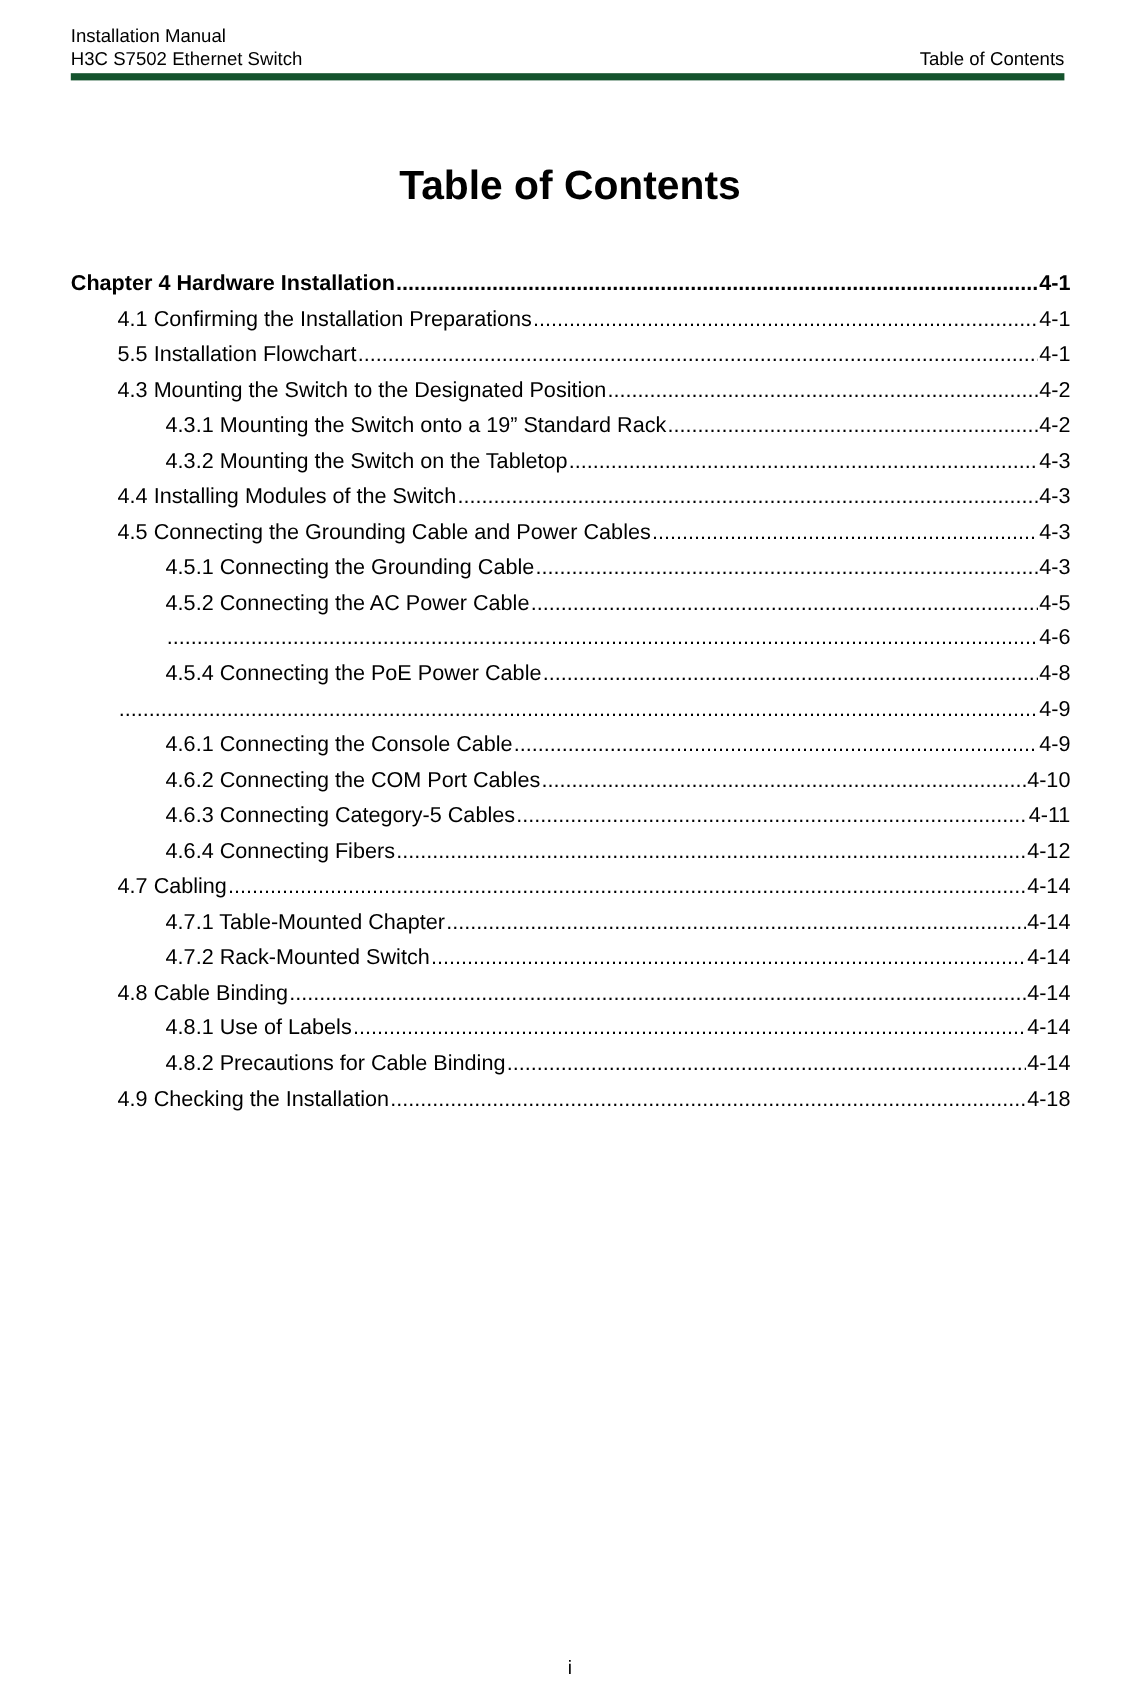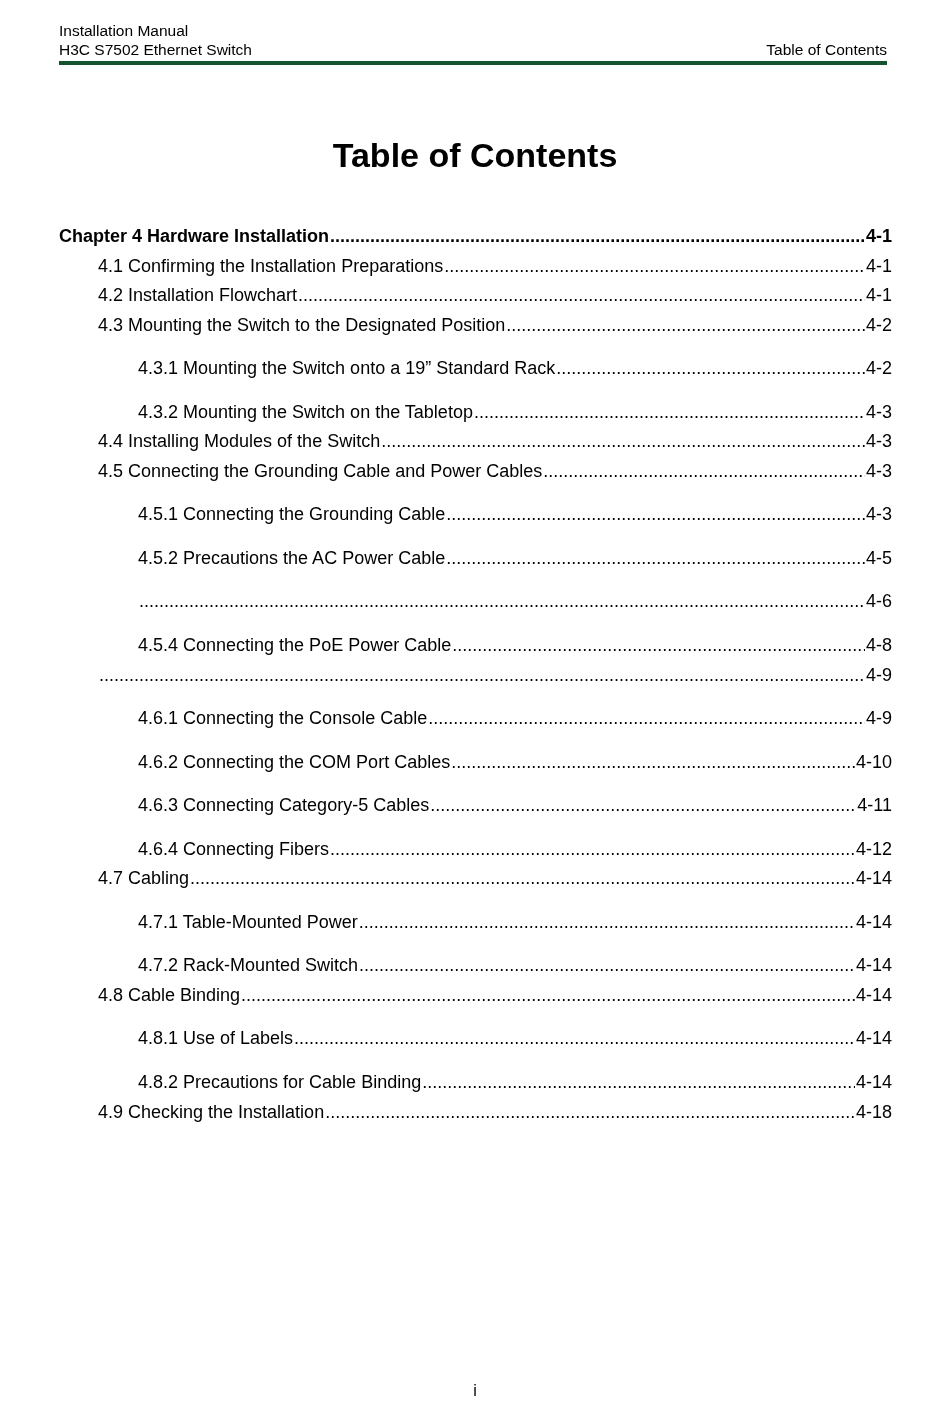--- a/index.html
+++ b/index.html
@@ -1,29 +1,29 @@
 <!DOCTYPE html>
 <html><head>
 <meta charset="utf-8">
 <style>
   html, body { margin: 0; padding: 0; background: #ffffff; }
   body { width: 950px; height: 1422px; position: relative; overflow: hidden;
          font-family: "Liberation Sans", sans-serif; color: #000; }
   .header { position: absolute; left: 59px; top: 20px; width: 828px; height: 41px;
-            border-bottom: 4px solid #14532d; font-size: 15.5px; line-height: 19px; }
+            border-bottom: 6px solid #14532d; font-size: 15.5px; line-height: 19px; }
   .header .left { position: absolute; left: 0; top: 1px; }
   .header .right { position: absolute; right: 0; top: 20px; }
   .title { position: absolute; left: 0; width: 950px; top: 136px; text-align: center;
            font-size: 34px; font-weight: bold; }
   .toc { position: absolute; left: 59px; top: 222px; width: 833px; }
   .toc-row { display: flex; align-items: baseline; height: 29.55px; font-size: 18px;
              line-height: 29.55px; white-space: nowrap; overflow: hidden; }
   .toc-row.l1 { font-weight: bold; padding-left: 0; justify-content: center; }
   .toc-row.l2 { padding-left: 39px; }
-  .toc-row.l3 { padding-left: 79px; margin-top: 14px; }
+  .toc-row.l3 { padding-left: 79px; }
   .toc-row .label { flex: 0 0 auto; }
   .toc-row .dots { flex: 1 1 auto; overflow: hidden; margin: 0 1px; }
   .toc-row .dots::before { content: "................................................................................................................................................................................................................................................"; }
   .toc-row .page { flex: 0 0 auto; }
   .footer { position: absolute; left: 0; width: 950px; top: 1382px; text-align: center;
             font-size: 16px; }
 </style>
 </head>
 <body>
 
@@ -42,21 +42,21 @@
       <span class="label">Chapter 4 Hardware Installation</span>
       <span class="dots"></span>
       <span class="page">4-1</span>
     </div>
     <div class="toc-row l2">
       <span class="label">4.1 Confirming the Installation Preparations</span>
       <span class="dots"></span>
       <span class="page">4-1</span>
     </div>
     <div class="toc-row l2">
-      <span class="label">4.2 Installation Flowchart</span>
+      <span class="label">5.5 Installation Flowchart</span>
       <span class="dots"></span>
       <span class="page">4-1</span>
     </div>
     <div class="toc-row l2">
       <span class="label">4.3 Mounting the Switch to the Designated Position</span>
       <span class="dots"></span>
       <span class="page">4-2</span>
     </div>
     <div class="toc-row l3">
       <span class="label">4.3.1 Mounting the Switch onto a 19” Standard Rack</span>
@@ -77,21 +77,21 @@
       <span class="label">4.5 Connecting the Grounding Cable and Power Cables</span>
       <span class="dots"></span>
       <span class="page">4-3</span>
     </div>
     <div class="toc-row l3">
       <span class="label">4.5.1 Connecting the Grounding Cable</span>
       <span class="dots"></span>
       <span class="page">4-3</span>
     </div>
     <div class="toc-row l3">
-      <span class="label">4.5.2 Precautions the AC Power Cable</span>
+      <span class="label">4.5.2 Connecting the AC Power Cable</span>
       <span class="dots"></span>
       <span class="page">4-5</span>
     </div>
     <div class="toc-row l3">
       <span class="dots"></span>
       <span class="page">4-6</span>
     </div>
     <div class="toc-row l3">
       <span class="label">4.5.4 Connecting the PoE Power Cable</span>
       <span class="dots"></span>
@@ -120,21 +120,21 @@
       <span class="label">4.6.4 Connecting Fibers</span>
       <span class="dots"></span>
       <span class="page">4-12</span>
     </div>
     <div class="toc-row l2">
       <span class="label">4.7 Cabling</span>
       <span class="dots"></span>
       <span class="page">4-14</span>
     </div>
     <div class="toc-row l3">
-      <span class="label">4.7.1 Table-Mounted Power</span>
+      <span class="label">4.7.1 Table-Mounted Chapter</span>
       <span class="dots"></span>
       <span class="page">4-14</span>
     </div>
     <div class="toc-row l3">
       <span class="label">4.7.2 Rack-Mounted Switch</span>
       <span class="dots"></span>
       <span class="page">4-14</span>
     </div>
     <div class="toc-row l2">
       <span class="label">4.8 Cable Binding</span>

